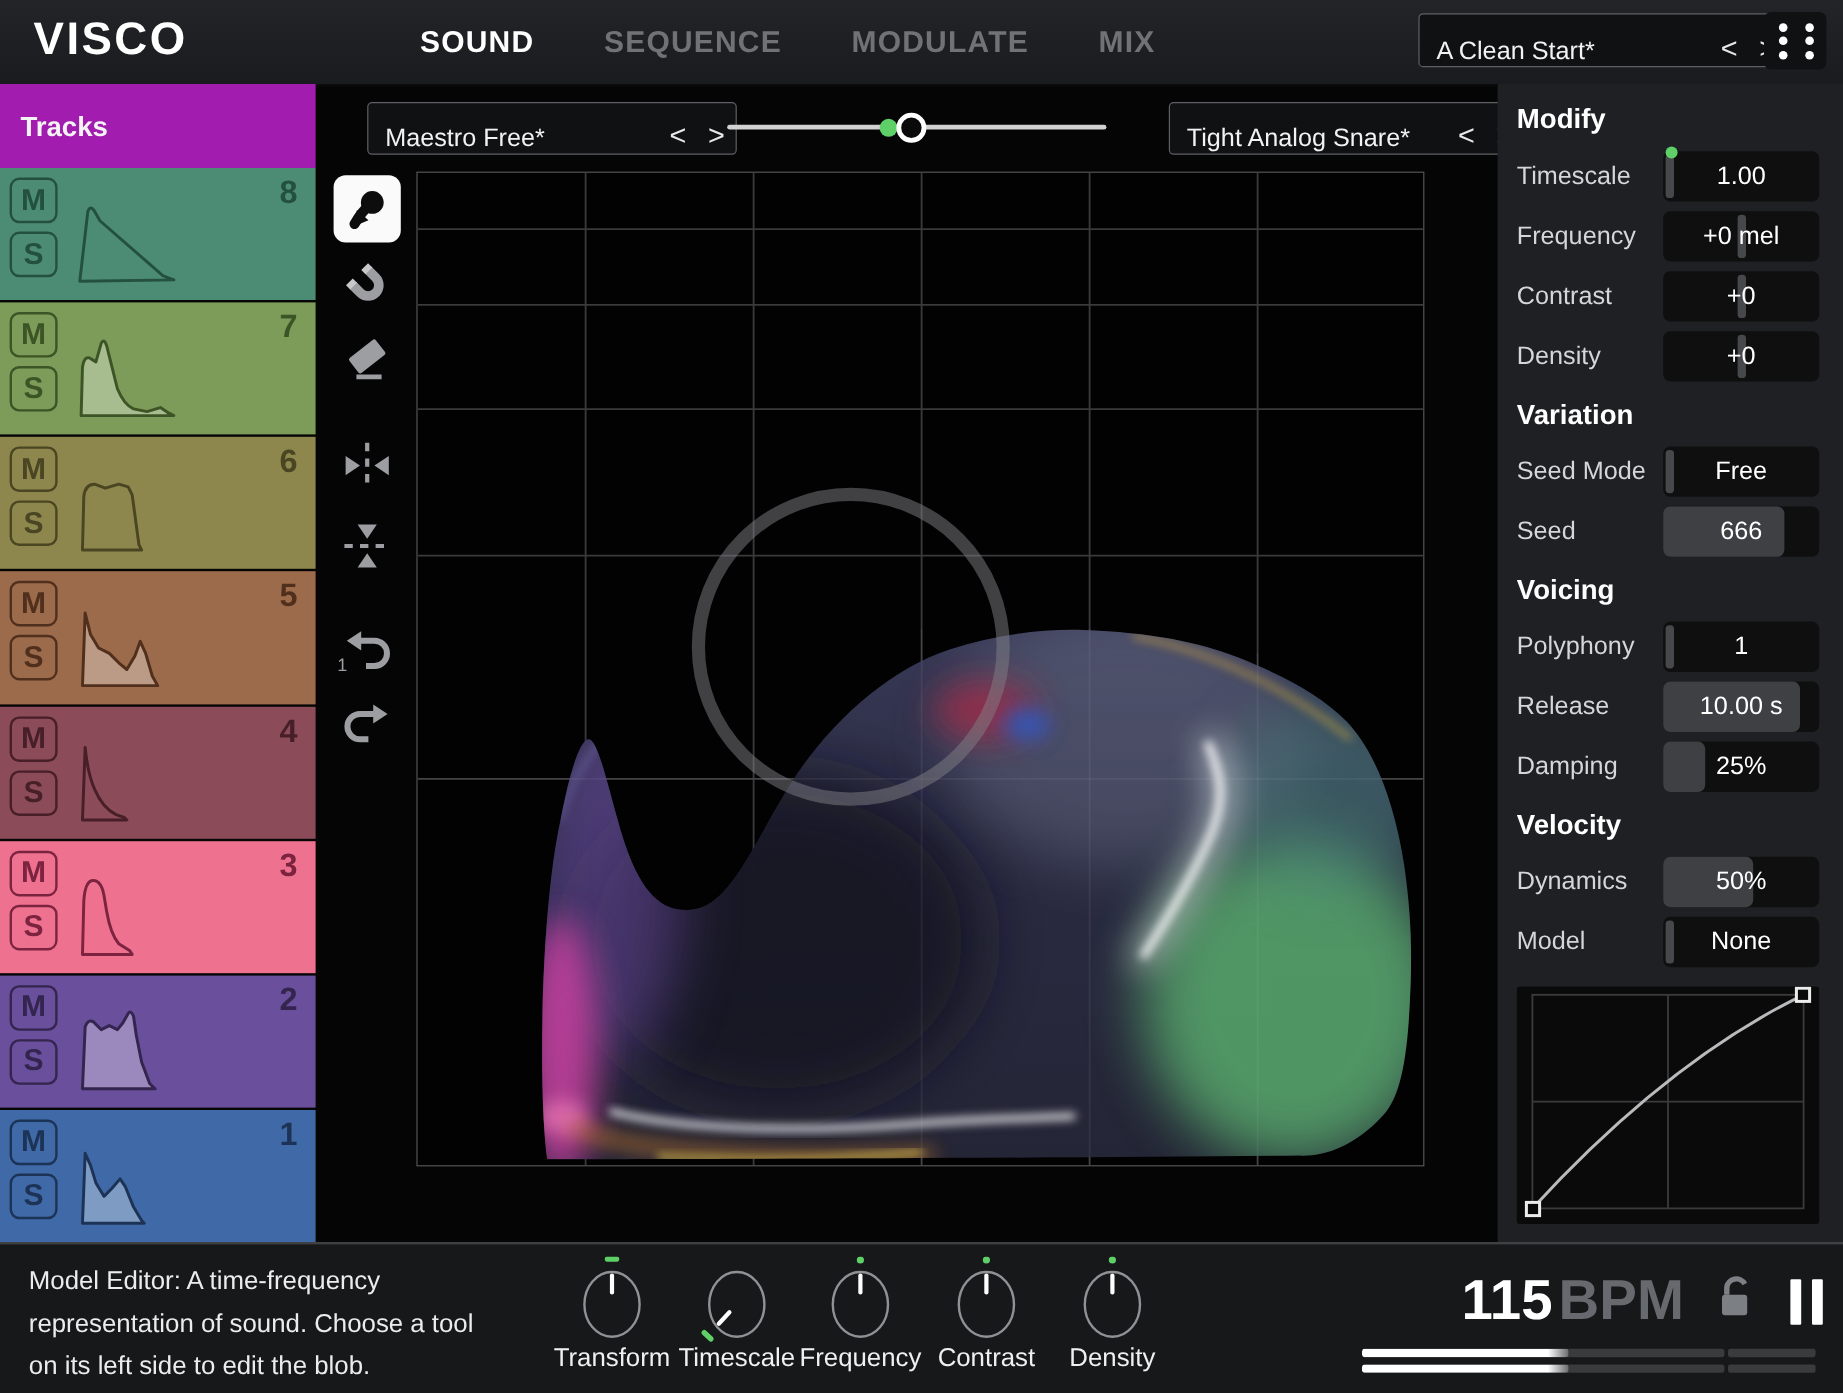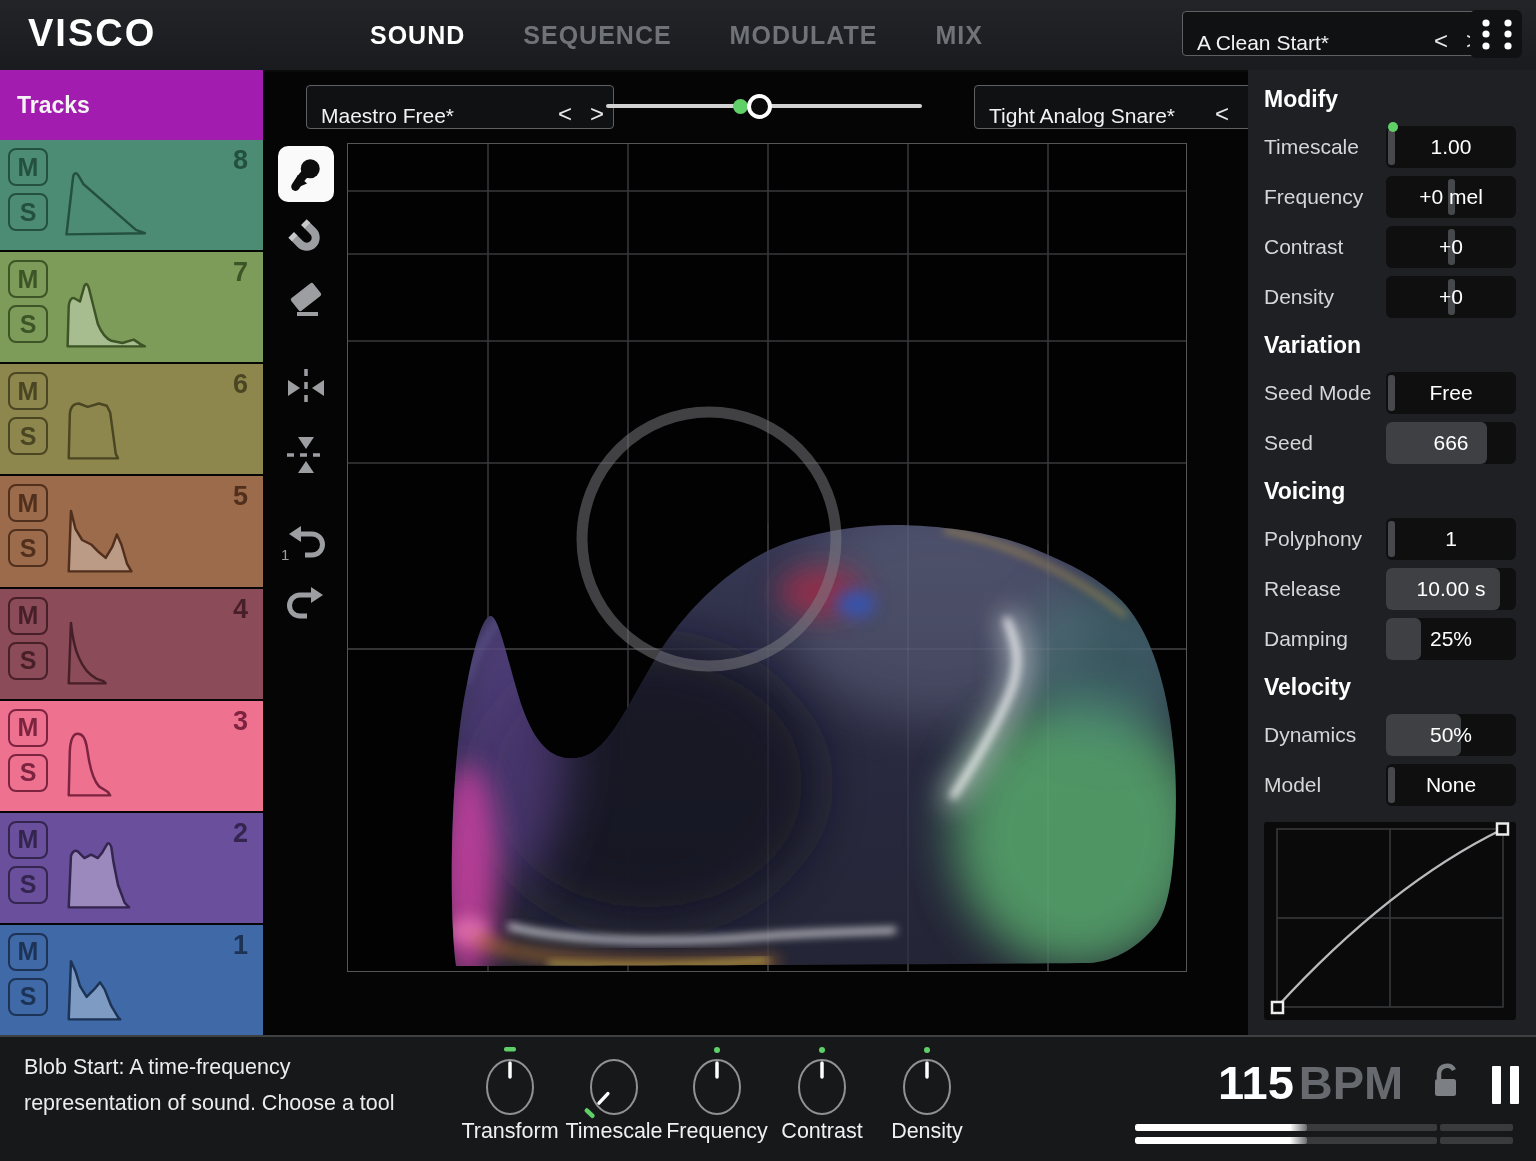--- a/index.html
+++ b/index.html
@@ -2,21 +2,21 @@
 <html><head>
 <meta charset="utf-8">
 <style>
   html,body{margin:0;padding:0;background:#000;}
   #root{position:relative;width:1536px;height:1161px;background:#050506;overflow:hidden;
         font-family:"Liberation Sans","DejaVu Sans",sans-serif;-webkit-font-smoothing:antialiased;}
   
   .topbar{position:absolute;left:0;top:0;width:1536px;height:70px;
           background:linear-gradient(#232427,#1a1b1e);border-bottom:2px solid #0a0a0b;}
   .logo{position:absolute;left:28px;top:12px;font-size:38px;font-weight:800;color:#fff;letter-spacing:2px;}
-  .tabs{position:absolute;left:350px;top:0;height:70px;display:flex;align-items:center;gap:58px;margin-left:20px;}
+  .tabs{position:absolute;left:350px;top:0;height:70px;display:flex;align-items:center;gap:58px;}
   .tab{font-size:25px;font-weight:700;color:#6f7377;letter-spacing:1px;cursor:default;}
   .tab.active{color:#fff;}
   .presetbox{position:absolute;display:flex;align-items:flex-end;background:#101113;
              border:1.5px solid #5e6064;border-radius:4px;box-sizing:border-box;margin-left:30px;}
   .presetbox .pname{flex:1;color:#f2f2f2;font-size:21px;padding-left:14px;white-space:nowrap;overflow:hidden;}
   .presetbox .arr{color:#e8e8e8;font-size:24px;font-weight:400;padding:0 9px;cursor:default;}
   .gmenu{position:absolute;left:1470px;top:10px;width:52px;height:48px;background:#101113;border-radius:6px;}
   
   .sidebar{position:absolute;left:0;top:70px;width:263px;height:965px;background:#060607;}
   .trheader{height:70px;background:#a21caf;color:#f4f4f4;font-size:23px;font-weight:700;
@@ -422,22 +422,23 @@
         <line x1="13" y1="96" x2="239" y2="96" stroke="#3a3b3d" stroke-width="1.5"></line>
         <path d="M13 185 Q 126 62, 239 7" stroke="#b9babc" stroke-width="2.5" fill="none"></path>
         <rect x="8" y="180" width="11" height="11" fill="#0a0a0b" stroke="#ececec" stroke-width="2.5"></rect>
         <rect x="233" y="1.5" width="11" height="11" fill="#0a0a0b" stroke="#ececec" stroke-width="2.5"></rect>
       </svg>
     </div>
   </div>
 
   <div class="bottombar">
     <div class="help">
-      <div>Blob Start: A time-frequency</div>
+      <div>Model Editor: A time-frequency</div>
       <div>representation of sound. Choose a tool</div>
+      <div>on its left side to edit the blob.</div>
     </div>
   </div>
 
   <div class="knob" style="left:478px;">
     <svg width="64" height="74" viewBox="0 0 64 74">
       <rect x="26" y="0" width="12" height="4.5" rx="2" fill="#5fd068"></rect>
       <ellipse cx="32" cy="40" rx="23" ry="27" fill="none" stroke="#8f9194" stroke-width="2"></ellipse>
       <line x1="32" y1="16" x2="32" y2="30" stroke="#fff" stroke-width="3.5" stroke-linecap="round"></line>
     </svg>
   </div>

